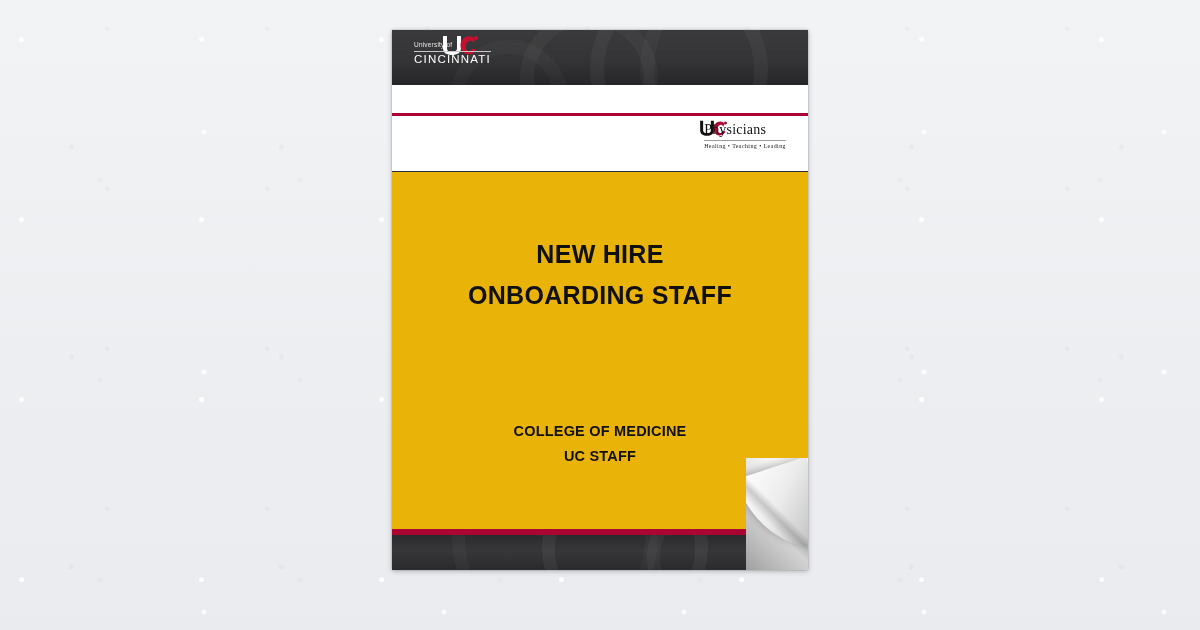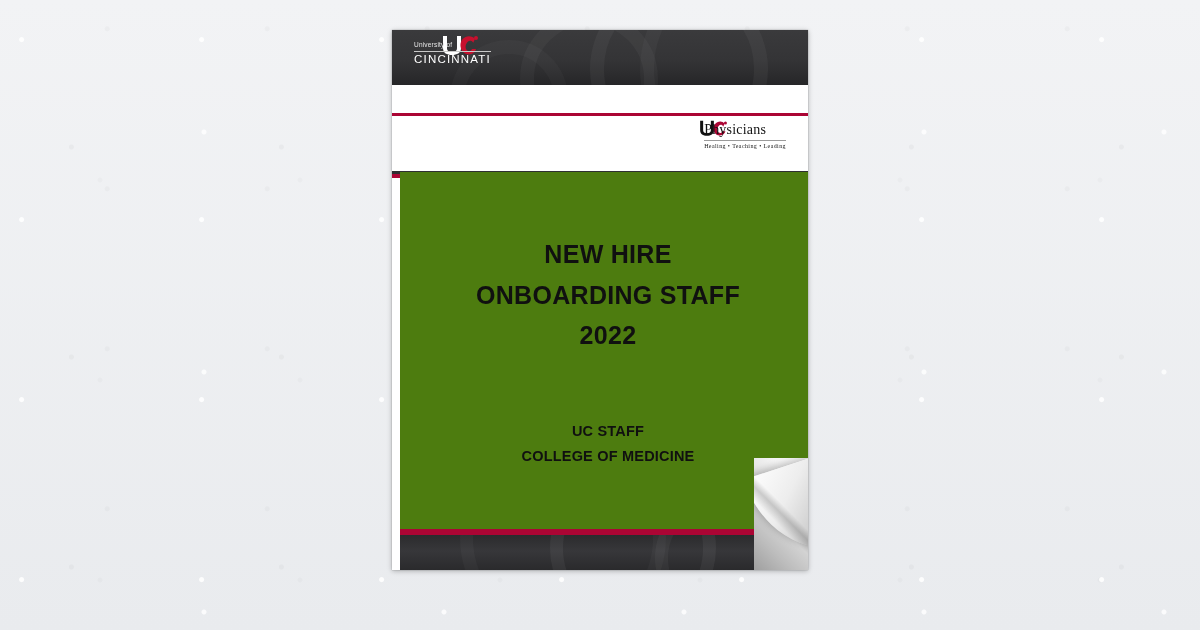--- a/index.html
+++ b/index.html
@@ -147,25 +147,25 @@
     position: absolute;
     right: 80px;
     top: 34px;
     width: 30px;
     height: 20px;
   }
 
   
   .body-area {
     position: absolute;
-    left: 8px;
+    left: 0;
     top: 142px;
     width: 100%;
     bottom: 0;
-    background: #4d7c0f;
+    background: #eab308;
   }
   .title-block {
     position: absolute;
     left: 0;
     right: 0;
     top: 62px;
     text-align: center;
   }
   .title-line {
     font-size: 25px;
@@ -294,26 +294,25 @@
 
     <div class="rule-dark-bottom"></div>
     <div class="rule-red-bottom"></div>
   </div>
 
   <div class="body-area">
 
     <div class="title-block">
       <div class="title-line">NEW HIRE</div>
       <div class="title-line">ONBOARDING STAFF</div>
-      <div class="title-line">2022</div>
     </div>
 
     <div class="subtitle-block">
+      <div class="subtitle-line">COLLEGE OF MEDICINE</div>
       <div class="subtitle-line">UC STAFF</div>
-      <div class="subtitle-line">COLLEGE OF MEDICINE</div>
     </div>
 
     <div class="footer-red"></div>
 
     <div class="footer-band">
       <div class="swirl f3"></div>
       <div class="swirl f1"></div>
       <div class="swirl f2"></div>
     </div>
 

